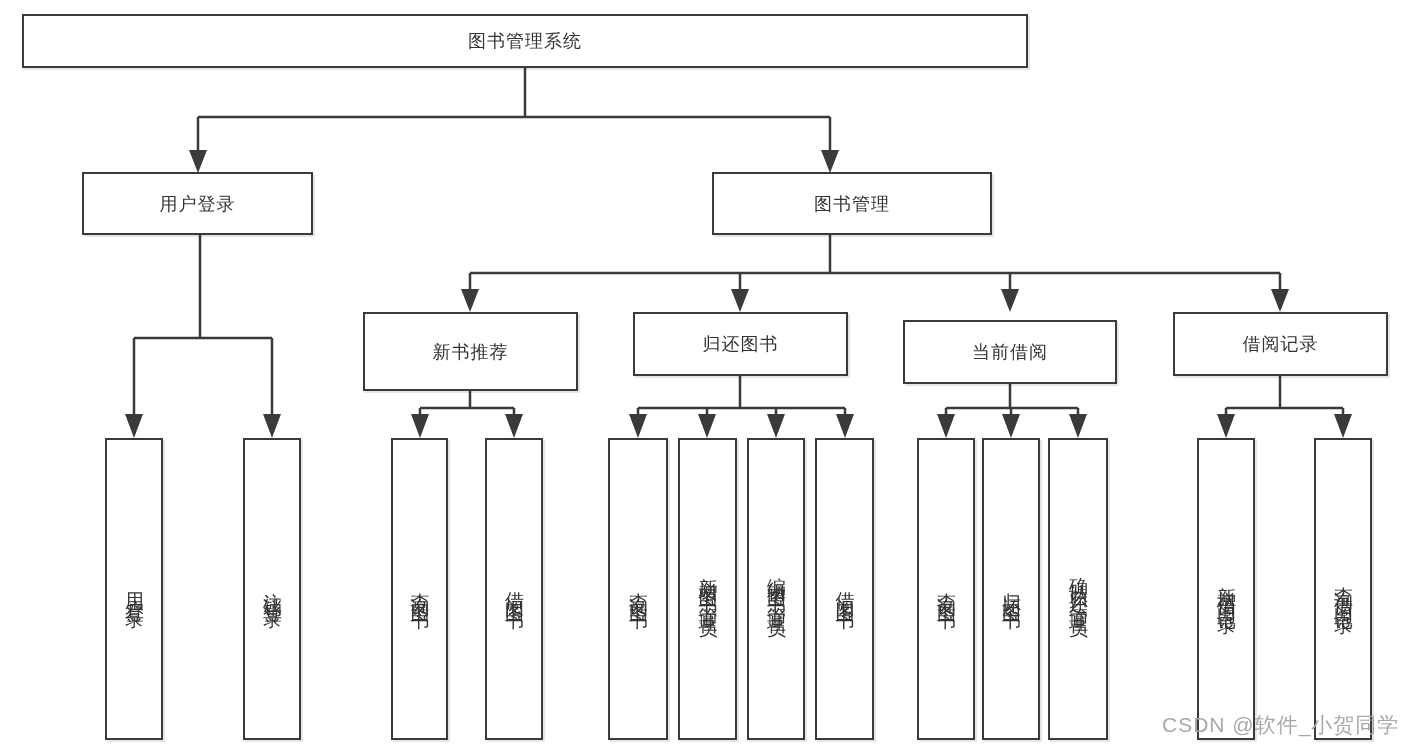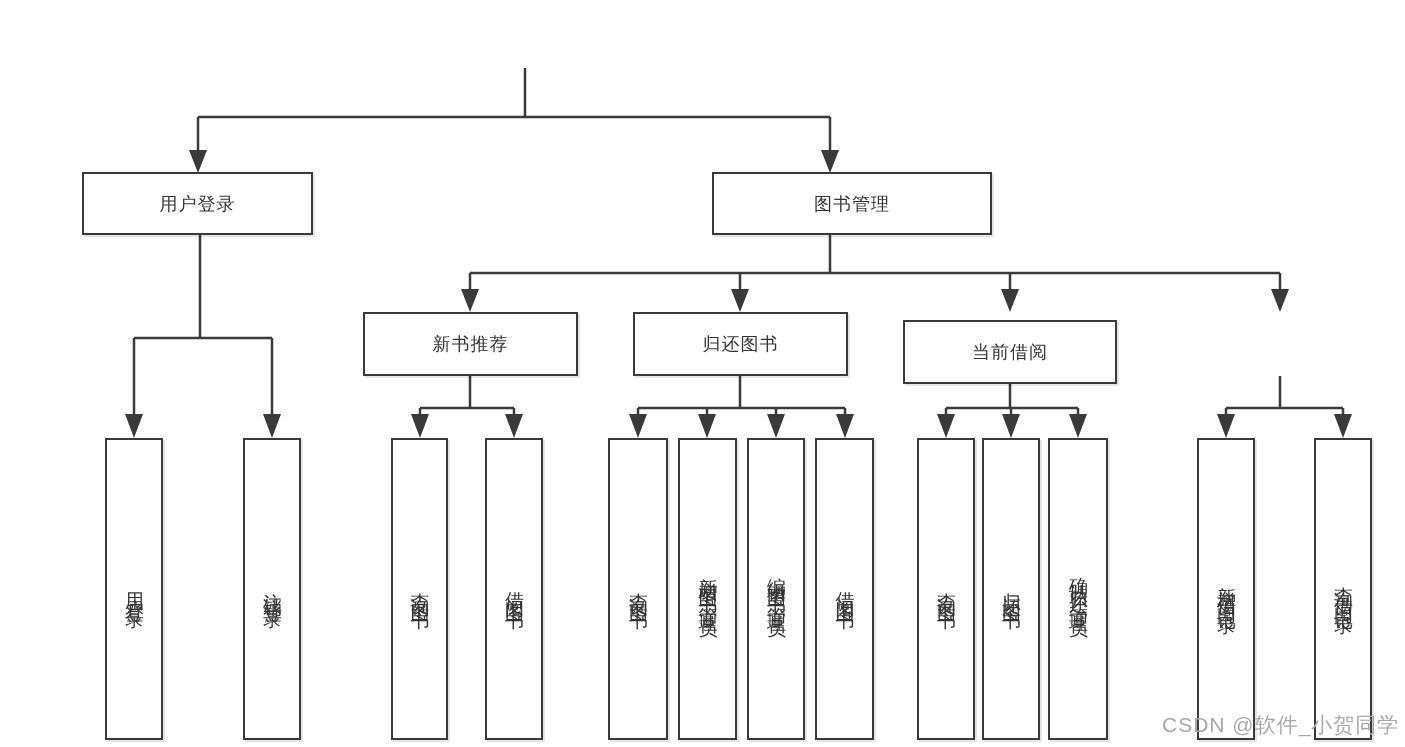--- a/index.html
+++ b/index.html
@@ -91,36 +91,42 @@
       <path d="M767,414 L785,414 L776,438 Z"></path>
       <path d="M836,414 L854,414 L845,438 Z"></path>
       <path d="M937,414 L955,414 L946,438 Z"></path>
       <path d="M1002,414 L1020,414 L1011,438 Z"></path>
       <path d="M1069,414 L1087,414 L1078,438 Z"></path>
       <path d="M1217,414 L1235,414 L1226,438 Z"></path>
       <path d="M1334,414 L1352,414 L1343,438 Z"></path>
     </g>
   </svg>
 
+  <div class="hnode" style="left:22px;top:14px;width:1006px;height:54px;">
+    <span>图书管理系统</span>
+  </div>
 
   <div class="hnode" style="left:82px;top:172px;width:231px;height:63px;">
     <span>用户登录</span>
   </div>
   <div class="hnode" style="left:712px;top:172px;width:280px;height:63px;">
     <span>图书管理</span>
   </div>
 
-  <div class="hnode" style="left:363px;top:312px;width:215px;height:64px;">
+  <div class="hnode" style="left:363px;top:312px;width:215px;height:79px;">
     <span>新书推荐</span>
   </div>
   <div class="hnode" style="left:633px;top:312px;width:215px;height:64px;">
     <span>归还图书</span>
   </div>
   <div class="hnode" style="left:903px;top:320px;width:214px;height:64px;">
     <span>当前借阅</span>
+  </div>
+  <div class="hnode" style="left:1173px;top:312px;width:215px;height:64px;">
+    <span>借阅记录</span>
   </div>
 
   <div class="vnode" style="left:105px;width:58px;">
     <span class="vtext">用户登录</span>
   </div>
   <div class="vnode" style="left:243px;width:58px;">
     <span class="vtext">注销登录</span>
   </div>
 
   <div class="vnode" style="left:391px;width:57px;">

